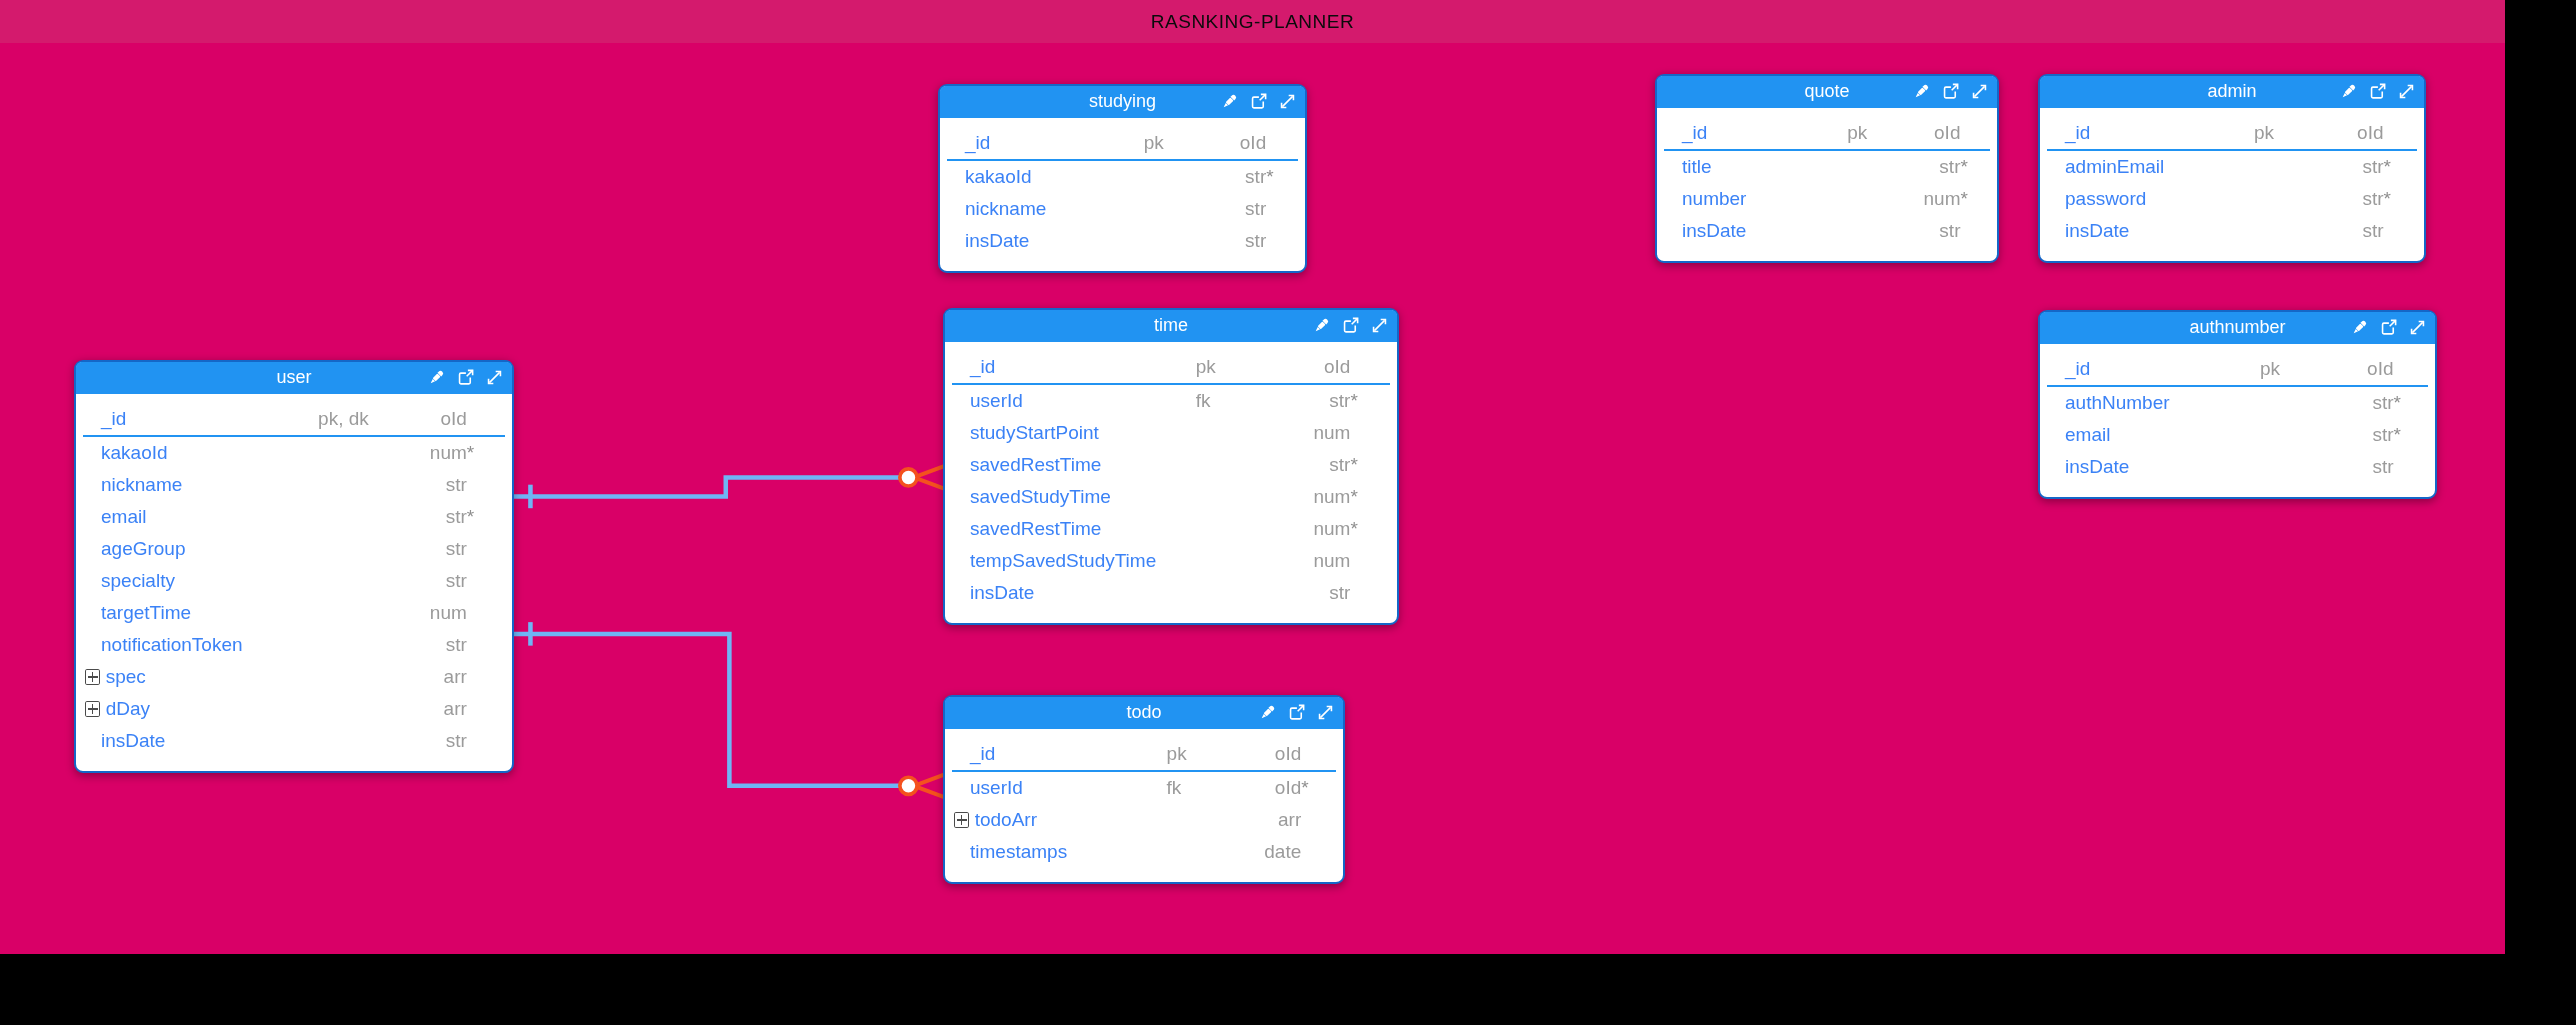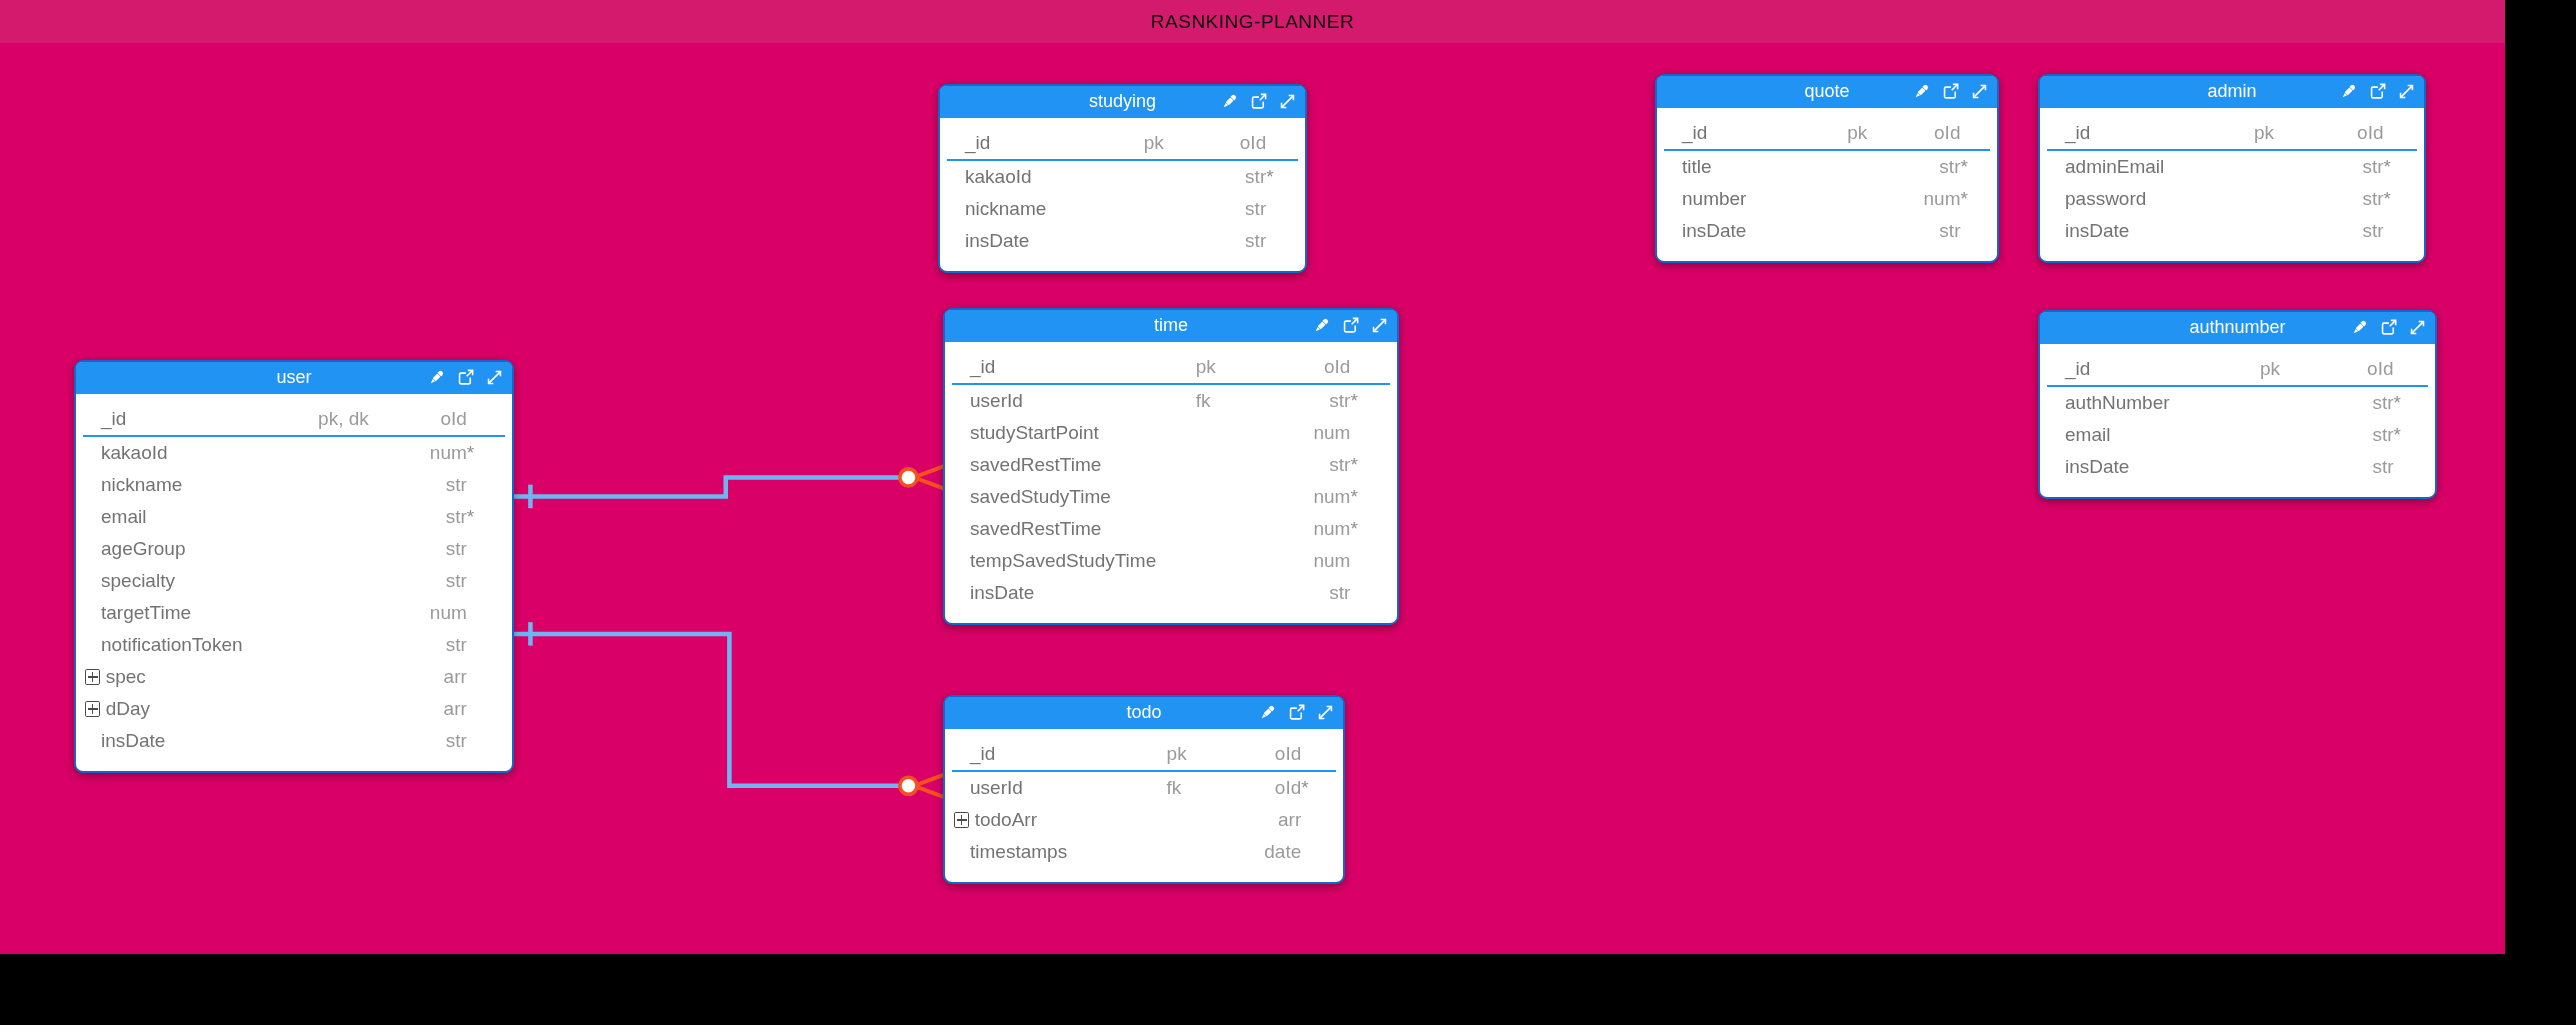--- a/index.html
+++ b/index.html
@@ -26,21 +26,21 @@
     position:absolute;left:0;top:0;width:100%;height:31px;line-height:31px;
     text-align:center;color:#fff;font-size:18px;font-weight:500;
   }
   .hicons{
     position:absolute;right:8.1px;top:0;height:31px;display:flex;gap:10px;align-items:center;
   }
   .hicon{width:19px;height:19px;display:inline-flex;}
   .hicon svg{width:19px;height:19px;}
   .rows{padding:9px 0 14.5px 0;}
   .row{height:32px;display:flex;align-items:center;padding:0 9px 0 25px;font-size:19px;}
-  .col-name{flex:1;color:#737373;display:flex;align-items:center;white-space:nowrap;}
+  .col-name{flex:1;color:#3b82f6;display:flex;align-items:center;white-space:nowrap;}
   .col-key{width:18%;color:#9B9B9B;white-space:nowrap;}
   .col-type{width:19%;color:#9B9B9B;white-space:nowrap;text-align:right;}
   .col-star{width:9%;color:#8F8F8F;}
   .sep{height:1.8px;background:#2193F2;margin:0 7.2px;}
   .expand-box{
     flex:none;width:13.6px;height:13.6px;border:1.8px solid #4A4A4A;border-radius:1.8px;
     margin-left:-16.3px;margin-right:5.4px;position:relative;background:#fff;
   }
   .expand-box::before,.expand-box::after{content:"";position:absolute;background:#4A4A4A;}
   .expand-box::before{left:1.8px;right:1.8px;top:50%;height:1.8px;margin-top:-0.9px;}

